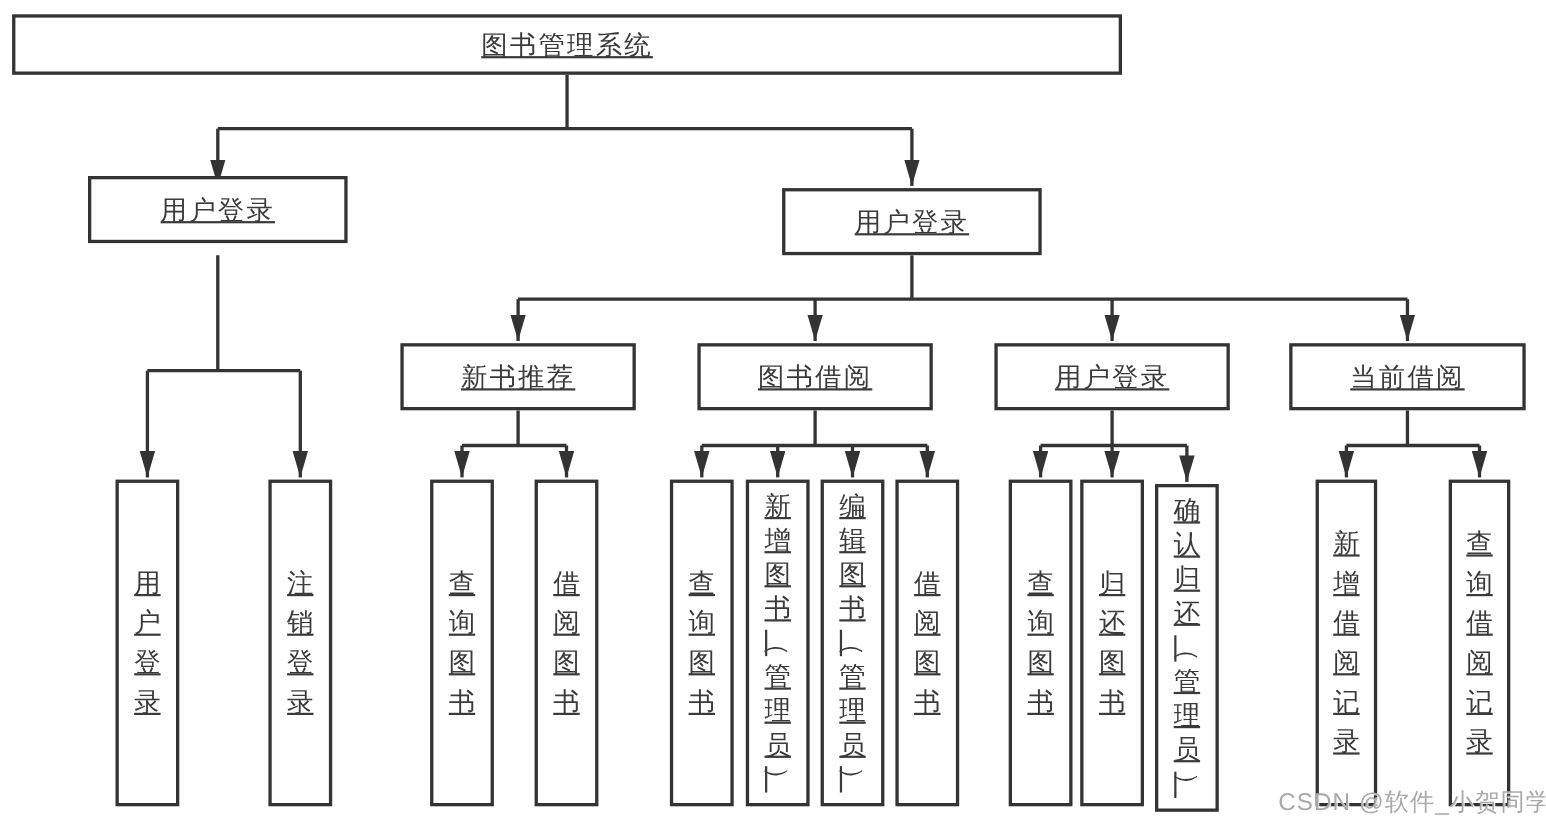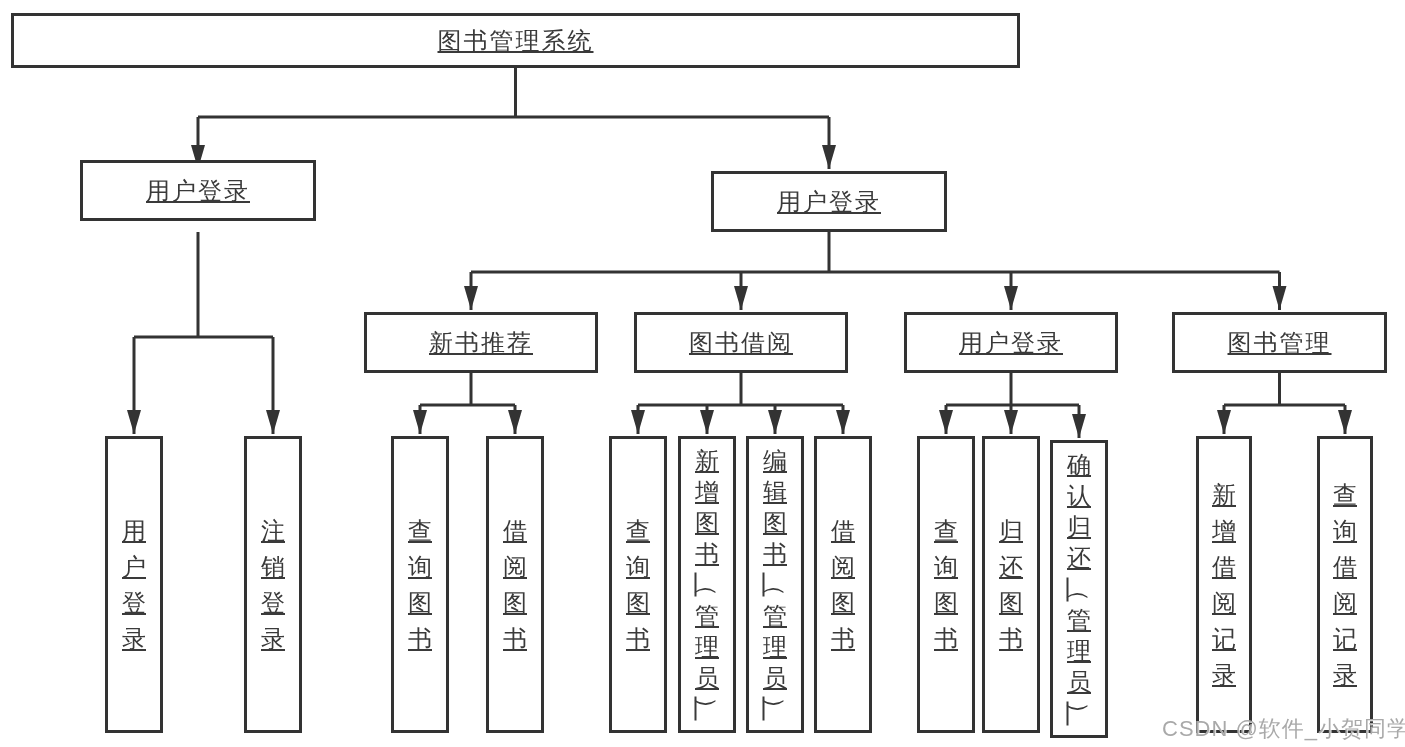--- a/index.html
+++ b/index.html
@@ -12,21 +12,21 @@
     position:absolute;box-sizing:border-box;border:3px solid #333333;background:#ffffff;
     display:flex;align-items:center;justify-content:center;
     font-size:24px;letter-spacing:2px;color:#3a3a3a;z-index:2;text-decoration:underline;
   }
   
   .b-root{left:11px;top:13px;width:1009px;height:55px;}
   
   .b-l2a{left:80px;top:160px;width:236px;height:61px;}
   .b-l2b{left:711px;top:171px;width:236px;height:61px;}
   
-  .b-l3a{left:364px;top:312px;width:234px;height:61px;text-align:center;}
+  .b-l3a{left:364px;top:312px;width:214px;height:61px;text-align:center;}
   .b-l3b{left:634px;top:312px;width:214px;height:61px;}
   .b-l3c{left:904px;top:312px;width:214px;height:61px;}
   .b-l3d{left:1172px;top:312px;width:215px;height:61px;}
   
   .leaf{top:436px;width:58px;height:297px;letter-spacing:0;}
   .lf-a1{left:105px;} .lf-a2{left:244px;}
   .lf-b1{left:391px;} .lf-b2{left:486px;}
   .lf-c1{left:609px;} .lf-c2{left:678px;} .lf-c3{left:746px;} .lf-c4{left:814px;}
   .lf-d1{left:917px;} .lf-d2{left:982px;} .lf-d3{left:1050px;top:440px;height:298px;}
   .lf-e1{left:1196px;width:56px;} .lf-e2{left:1317px;width:56px;}
@@ -99,21 +99,21 @@
   <div class="node b-l3a">
     <span>新书推荐</span>
   </div>
   <div class="node b-l3b">
     <span>图书借阅</span>
   </div>
   <div class="node b-l3c">
     <span>用户登录</span>
   </div>
   <div class="node b-l3d">
-    <span>图书管理</span>
+    <span>当前借阅</span>
   </div>
 
   <div class="node leaf lf-a1">
     <div class="vlabel">
         <span class="ch" style="height: 36px;">用</span>
         <span class="ch" style="height: 36px;">户</span>
         <span class="ch" style="height: 36px;">登</span>
         <span class="ch" style="height: 36px;">录</span>
       </div>
   </div>

